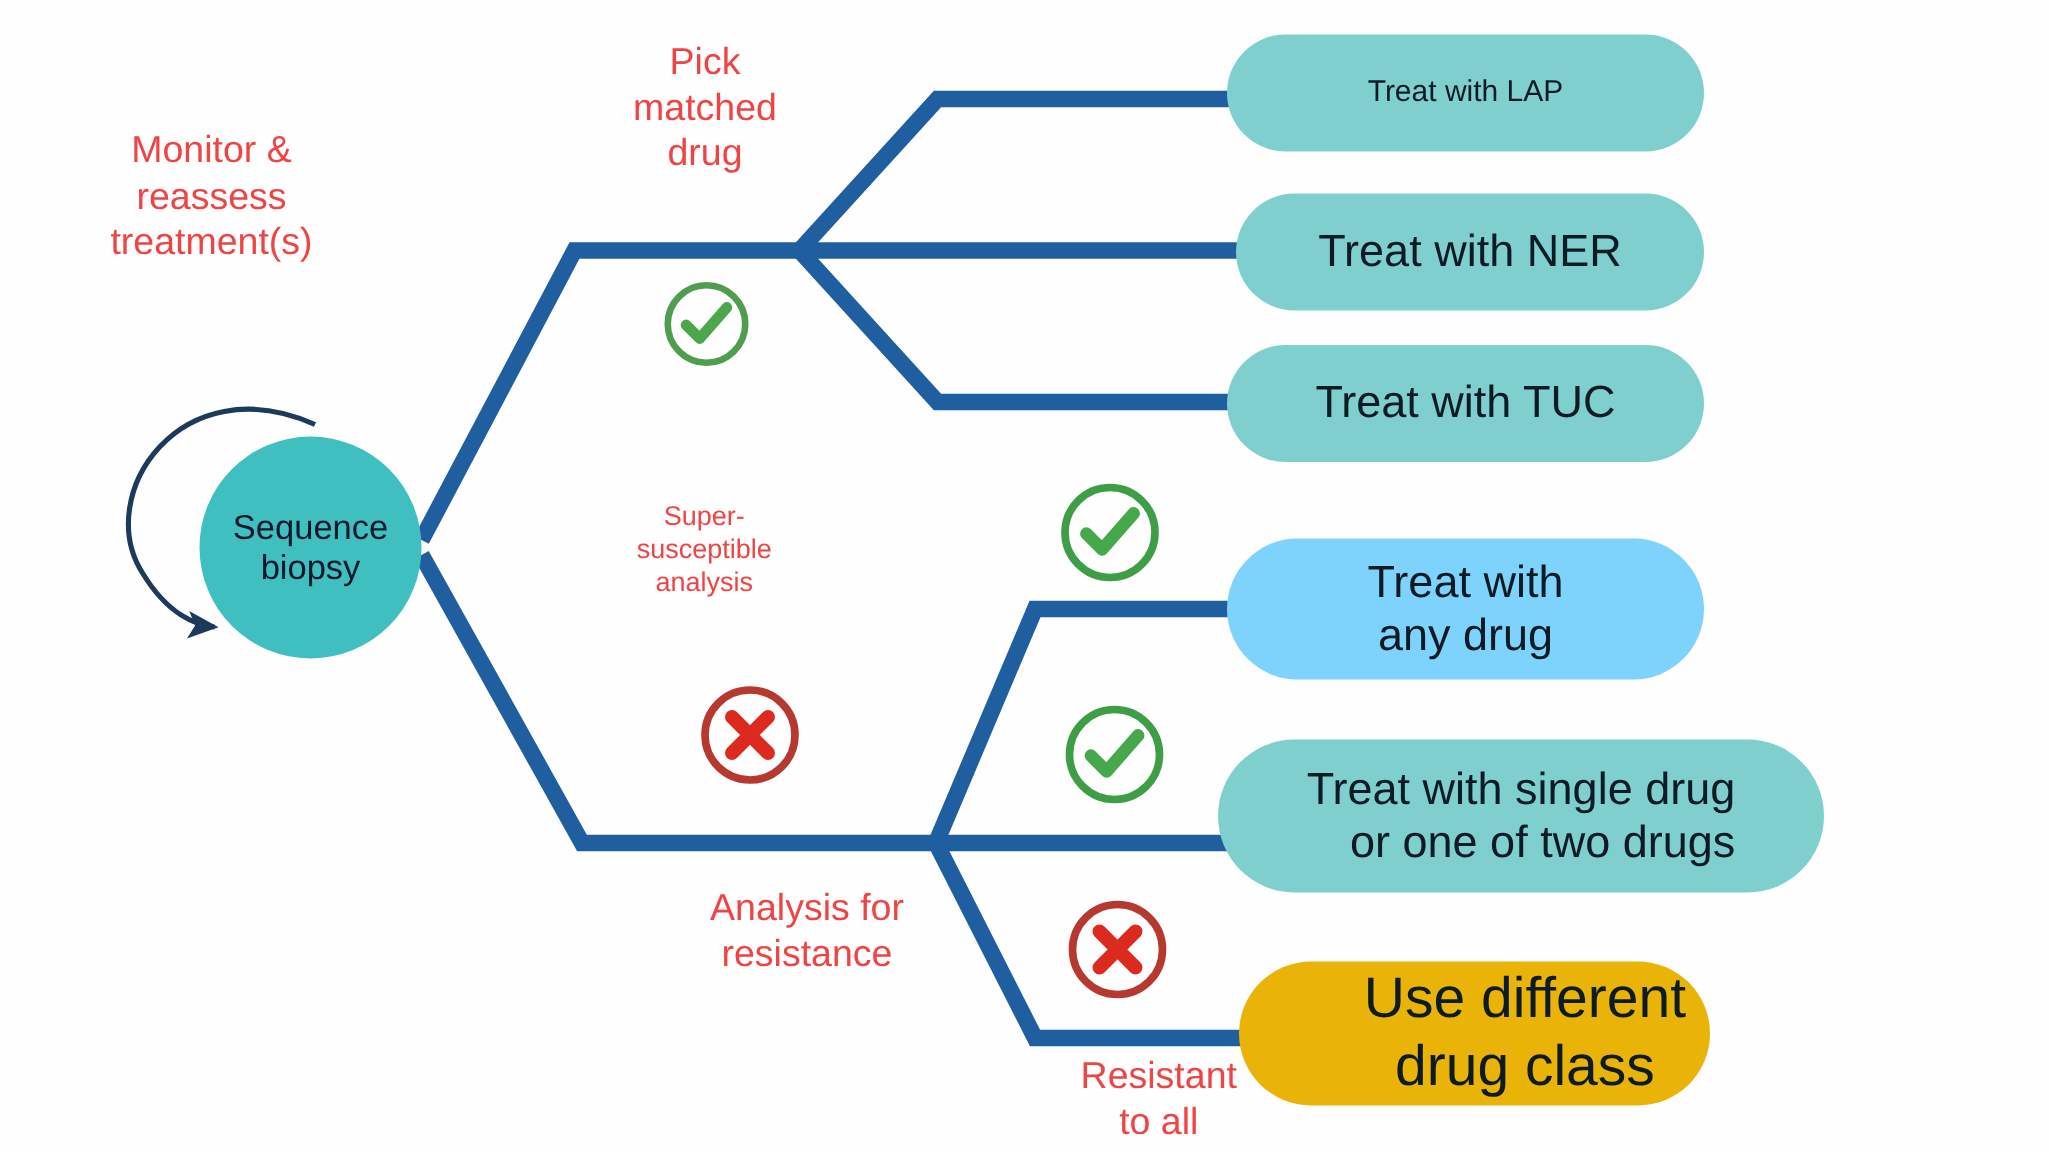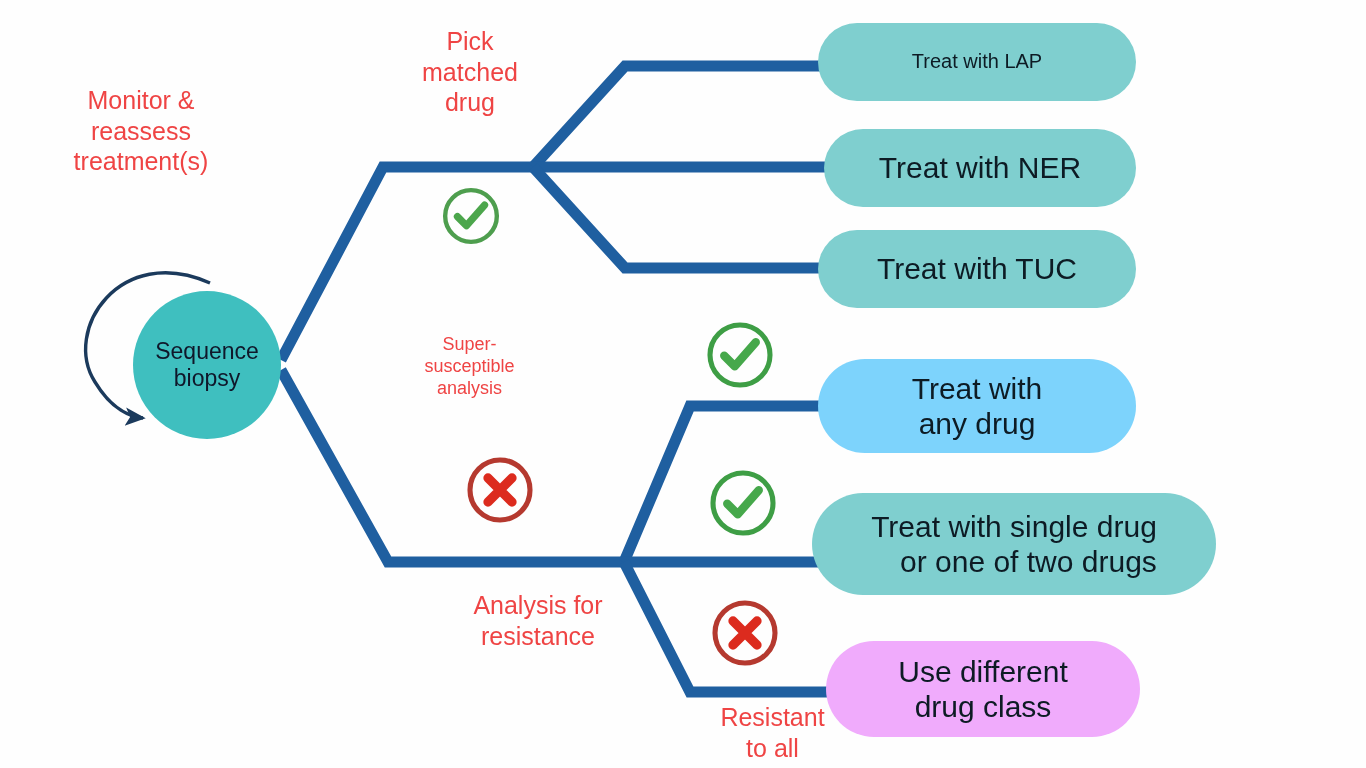--- a/index.html
+++ b/index.html
@@ -116,21 +116,21 @@
   <div class="pill" style="left:818px;top:359px;width:318px;height:94px;background:#7dd3fc;font-size:30px;">
     <span style="white-space:pre-line;">Treat with
 any drug</span>
   </div>
 
   <div class="pill" style="left:812px;top:493px;width:404px;height:102px;background:#7FCFCF;font-size:30px;text-align:right;">
     <span style="white-space:pre-line;">Treat with single drug
 or one of two drugs</span>
   </div>
 
-  <div class="pill" style="left:826px;top:641px;width:314px;height:96px;background:#f0abfc;font-size:30px;">
+  <div class="pill" style="left:826px;top:641px;width:314px;height:96px;background:#eab308;font-size:38px;justify-content:flex-end;">
     <span style="white-space:pre-line;">Use different
 drug class</span>
   </div>
 
   <div class="icon" style="left:440px;top:185px;width:62px;height:62px;">
     <svg width="62" height="62" viewBox="0 0 48 48">
       <circle cx="24" cy="24" r="20" fill="none" stroke="#4E9E4E" stroke-width="3.4"></circle>
       <path d="M13.5 24.5 L20.5 31.5 L34.5 15.5" fill="none" stroke="#4CA64C" stroke-width="5.6" stroke-linecap="round" stroke-linejoin="round"></path>
     </svg>
   </div>

